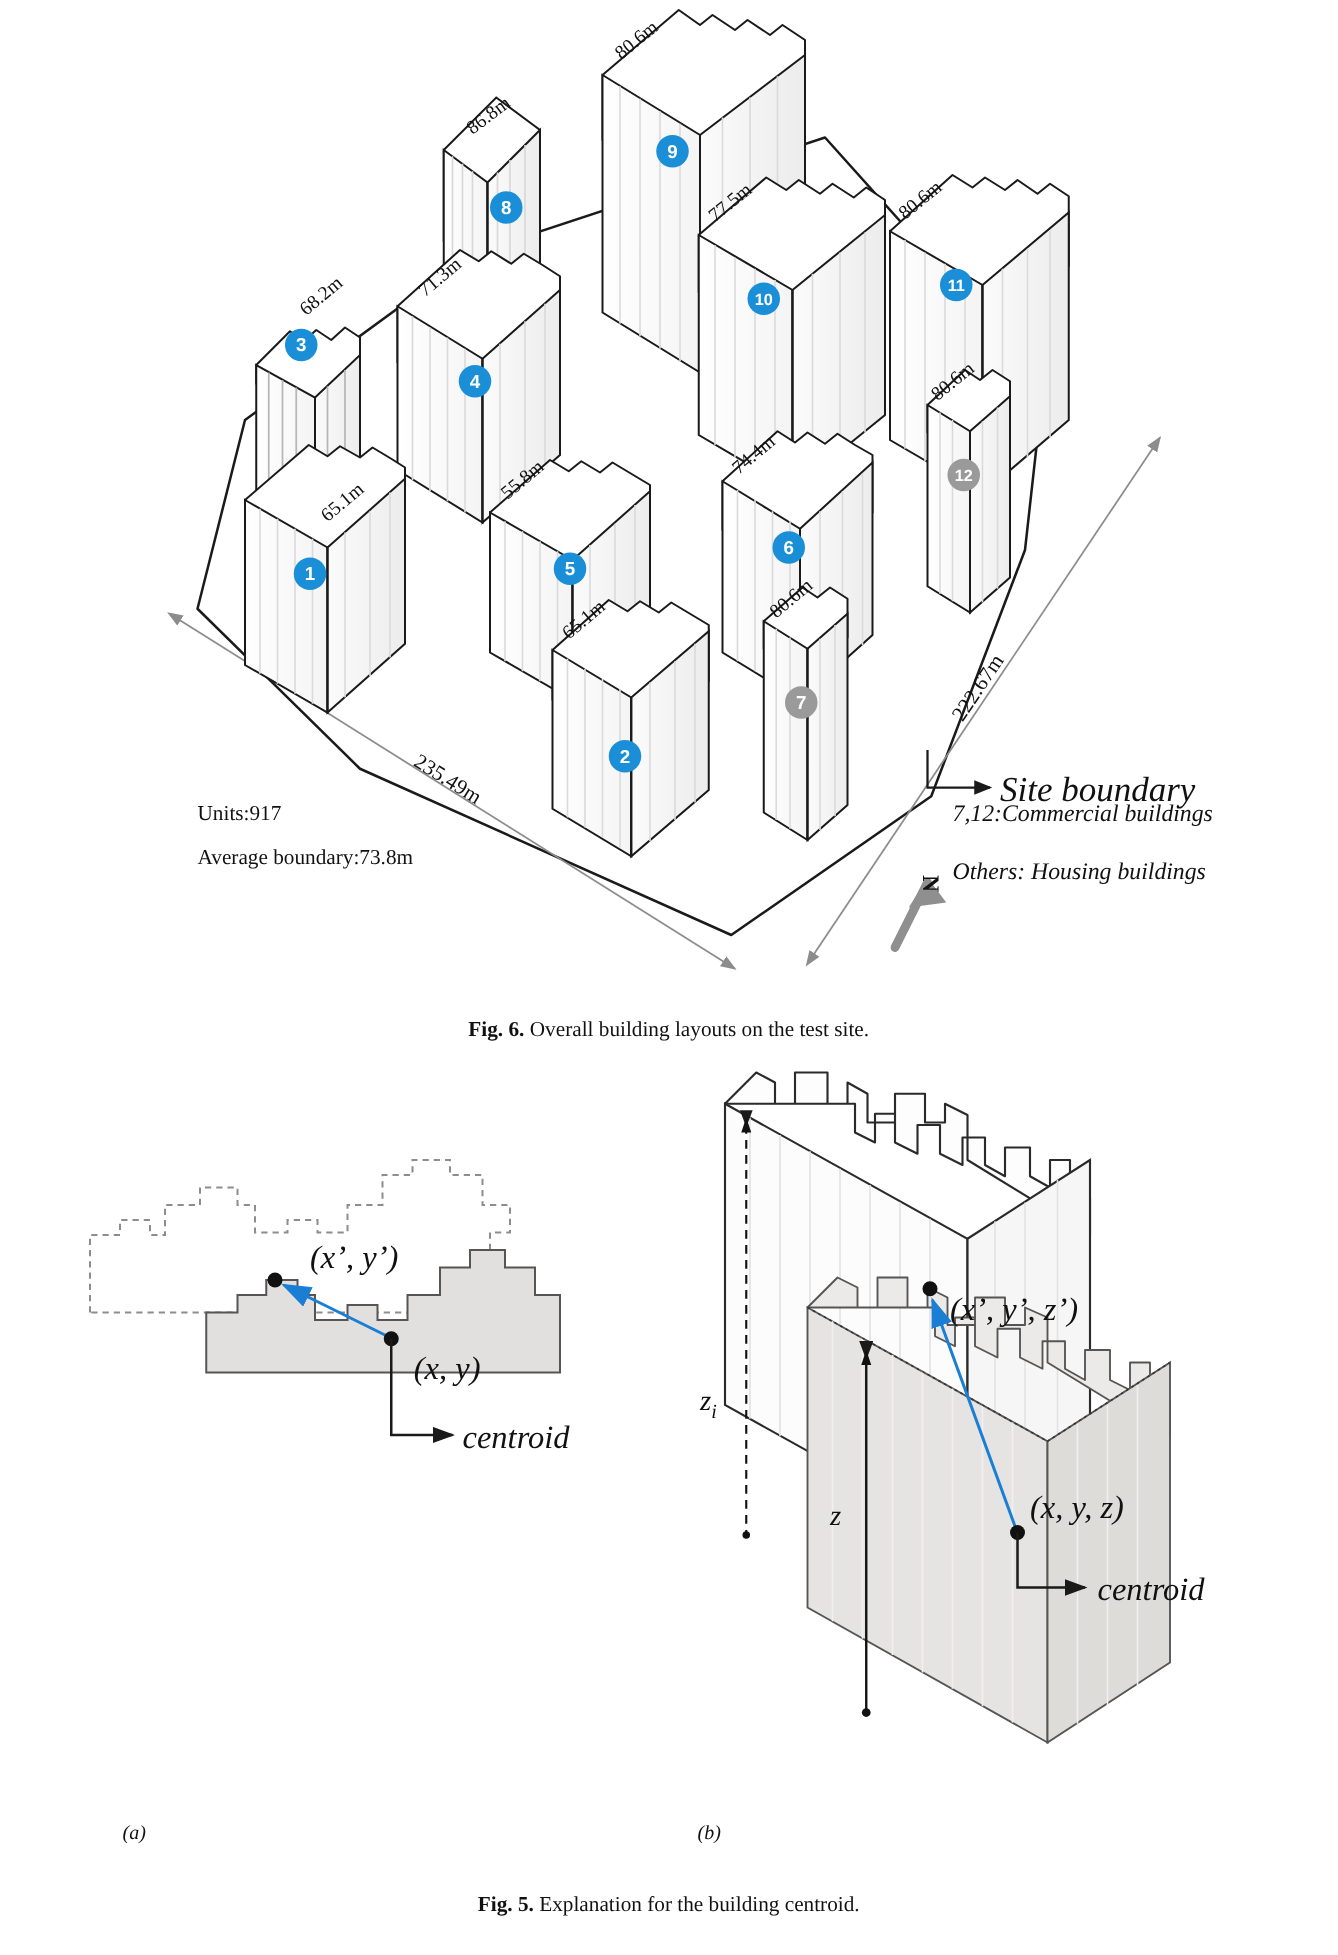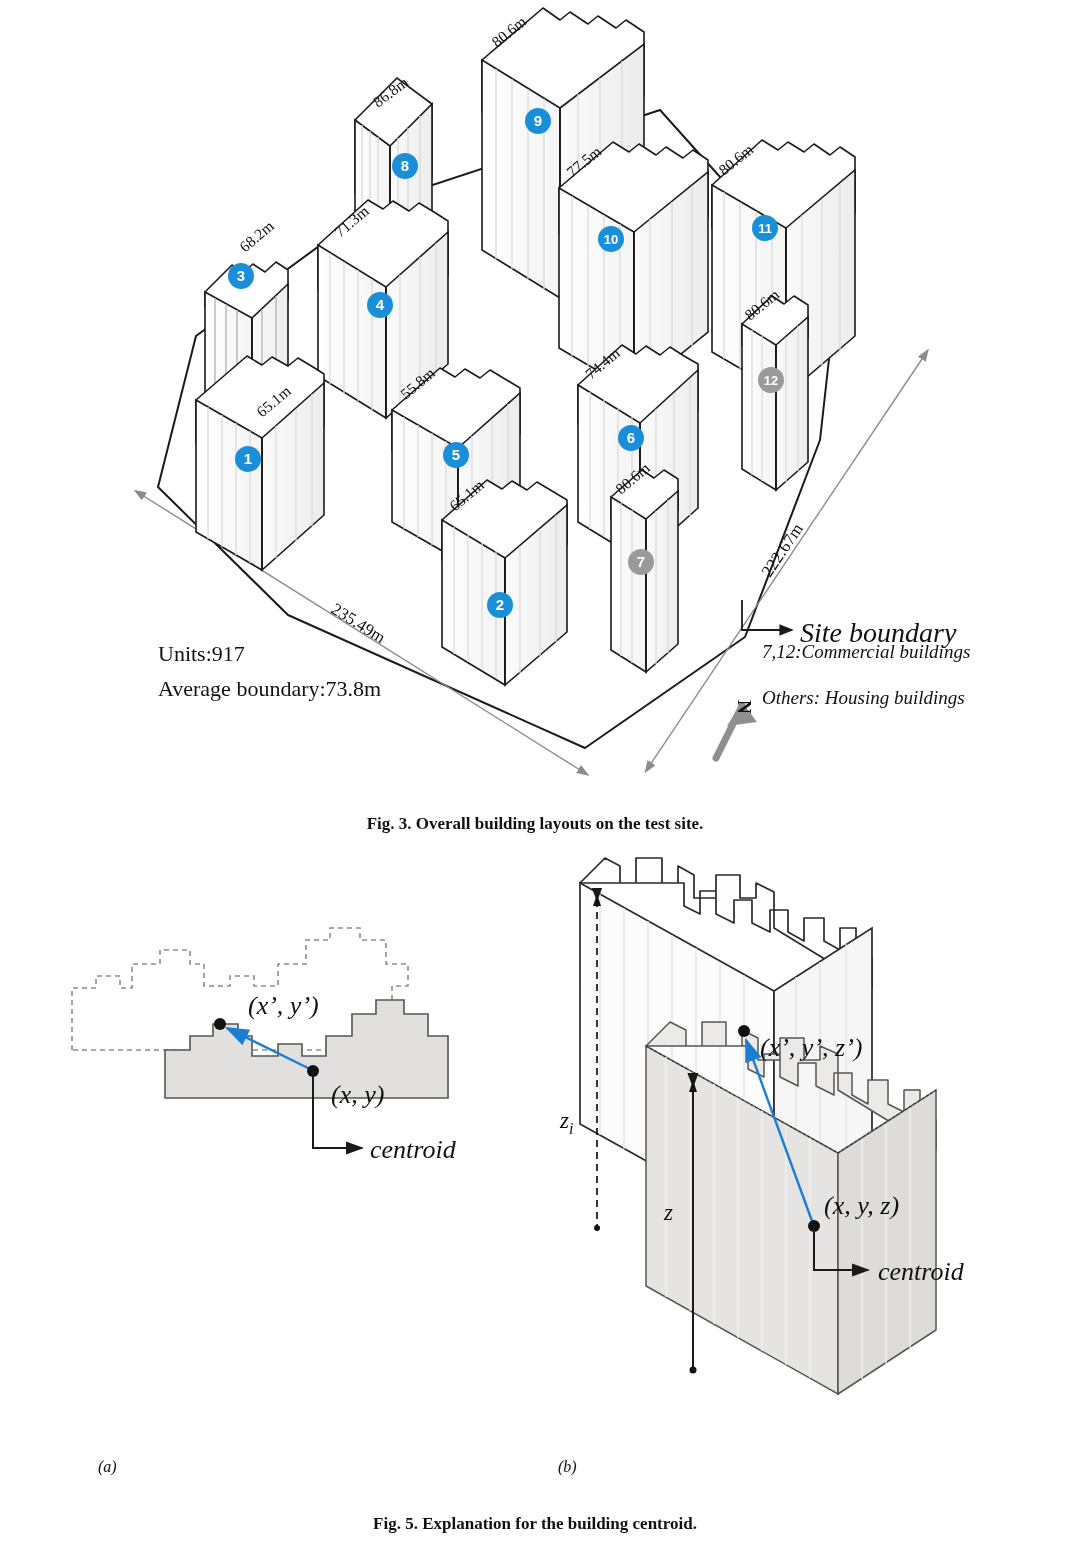--- a/index.html
+++ b/index.html
@@ -12,25 +12,25 @@
   #fig3{top:828px;height:640px;}
   svg{display:block;overflow:visible;}
 
   .caption{
     position:absolute;left:0;width:1070px;text-align:center;
     font-family:"Liberation Serif",serif;font-size:17px;color:#111;
   }
   #cap2{top:814px;}
   #cap3{top:1514px;}
   .caption .lbl{font-weight:bold;}
-  .caption .txt{font-weight:bold;}
+  .caption .txt{font-weight:normal;}
 
   .note{
     position:absolute;font-family:"Liberation Serif",serif;
-    font-size:22px;color:#111;white-space:nowrap;
+    font-size:17px;color:#111;white-space:nowrap;
   }
   #note-units{left:158px;top:641px;}
   #note-avg{left:158px;top:676px;}
 
   .legend{
     position:absolute;font-family:"Liberation Serif",serif;
     font-style:italic;font-size:19px;color:#111;white-space:nowrap;
   }
   #lg-site{left:800px;top:617px;font-size:28px;}
   #lg-comm{left:762px;top:641px;}
@@ -328,21 +328,21 @@
 </div>
 
 <div class="note" id="note-units">Units:917</div>
 <div class="note" id="note-avg">Average boundary:73.8m</div>
 
 <div class="legend" id="lg-site">Site boundary</div>
 <div class="legend" id="lg-comm">7,12:Commercial buildings</div>
 <div class="legend" id="lg-hous">Others: Housing buildings</div>
 
 <div class="caption" id="cap2">
-  <span class="lbl">Fig. 3.</span>
+  <span class="lbl">Fig. 6.</span>
   <span class="txt">Overall building layouts on the test site.</span>
 </div>
 
 <div class="fig" id="fig3">
 <svg width="1070" height="640" viewBox="0 0 1070 640">
   <defs>
     <marker id="bArr" markerWidth="11" markerHeight="11" refX="9" refY="3.6" orient="auto">
       <path d="M0,0 L10,3.6 L0,7.2 z" fill="#1a7fd4"></path>
     </marker>
     <marker id="kArr" markerWidth="10" markerHeight="10" refX="8" refY="3.3" orient="auto">

